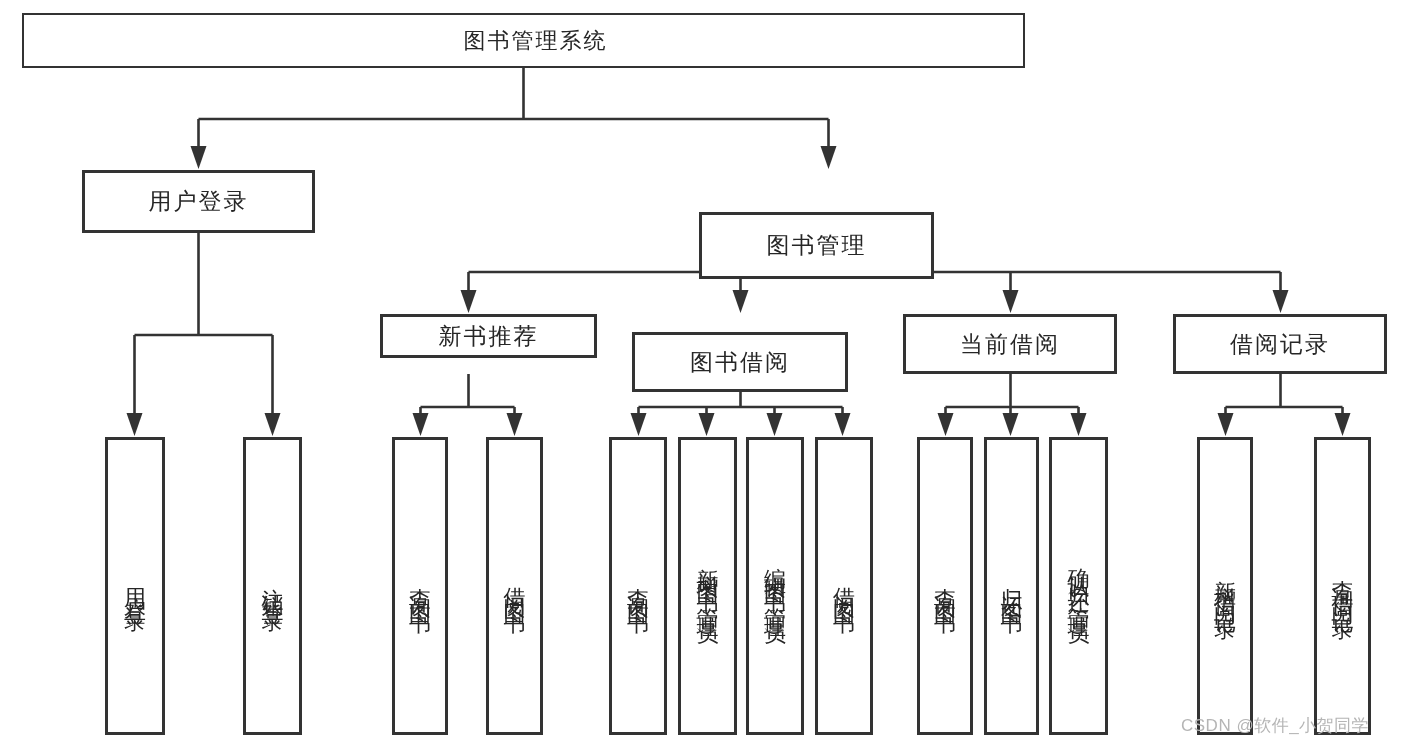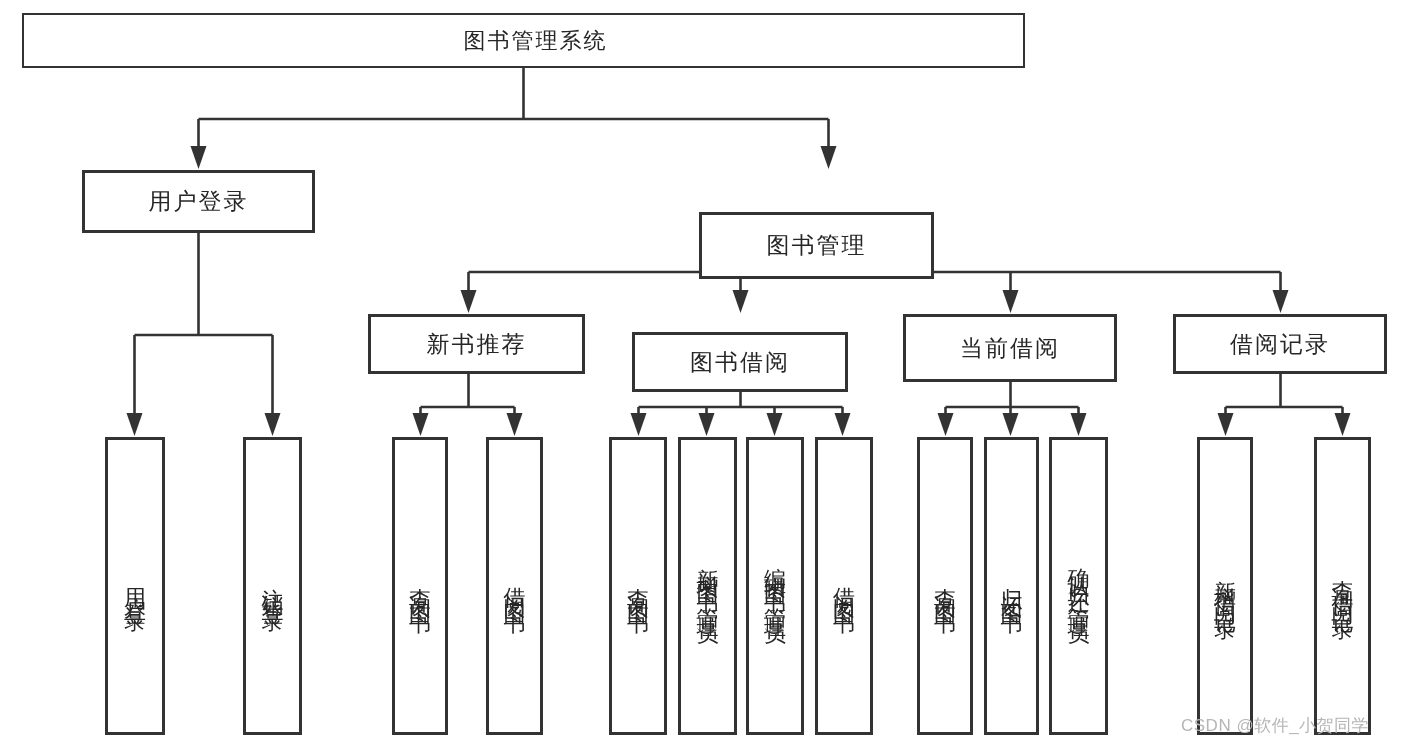--- a/index.html
+++ b/index.html
@@ -111,23 +111,23 @@
     <path class="wire" d="M1280.5 374 V407 M1225.5 407 H1342.5 M1225.5 407 V425 M1342.5 407 V425"></path>
     <path class="arrow" d="M1225.5 436 l -8 -23 h 16 z"></path>
     <path class="arrow" d="M1342.5 436 l -8 -23 h 16 z"></path>
   </svg>
 
   <div class="node root" style="left:22px; top:13px; width:1003px; height:55px;padding-left:24px;">图书管理系统</div>
 
   <div class="node hbox" style="left:82px; top:170px; width:233px; height:63px;">用户登录</div>
   <div class="node hbox" style="left:699px; top:170px; width:235px; height:67px;margin-top:42px;">图书管理</div>
 
-  <div class="node hbox" style="left:368px; top:314px; width:217px; height:60px;">新书推荐</div>
+  <div class="node hbox" style="left:380px; top:314px; width:217px; height:44px;">新书推荐</div>
   <div class="node hbox" style="left:632px; top:332px; width:216px; height:60px;">图书借阅</div>
-  <div class="node hbox" style="left:903px; top:314px; width:214px; height:68px;">当前借阅</div>
+  <div class="node hbox" style="left:903px; top:314px; width:214px; height:60px;">当前借阅</div>
   <div class="node hbox" style="left:1173px; top:314px; width:214px; height:60px;">借阅记录</div>
 
   <div class="node vbox" style="left:105px; top:437px; width:60px; height:298px;">
     <span class="vtext">用户登录</span>
   </div>
   <div class="node vbox" style="left:243px; top:437px; width:59px; height:298px;">
     <span class="vtext">注销登录</span>
   </div>
 
   <div class="node vbox" style="left:392px; top:437px; width:56px; height:298px;">

